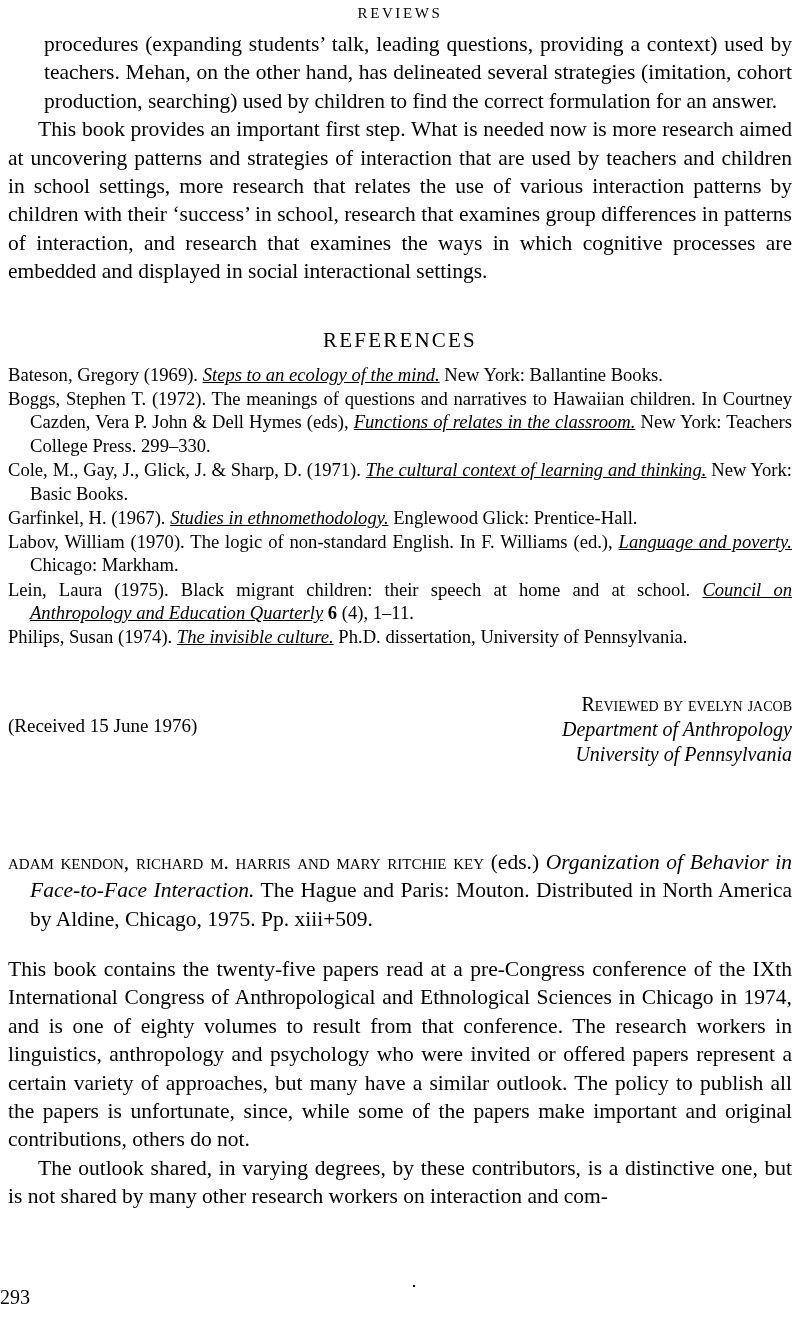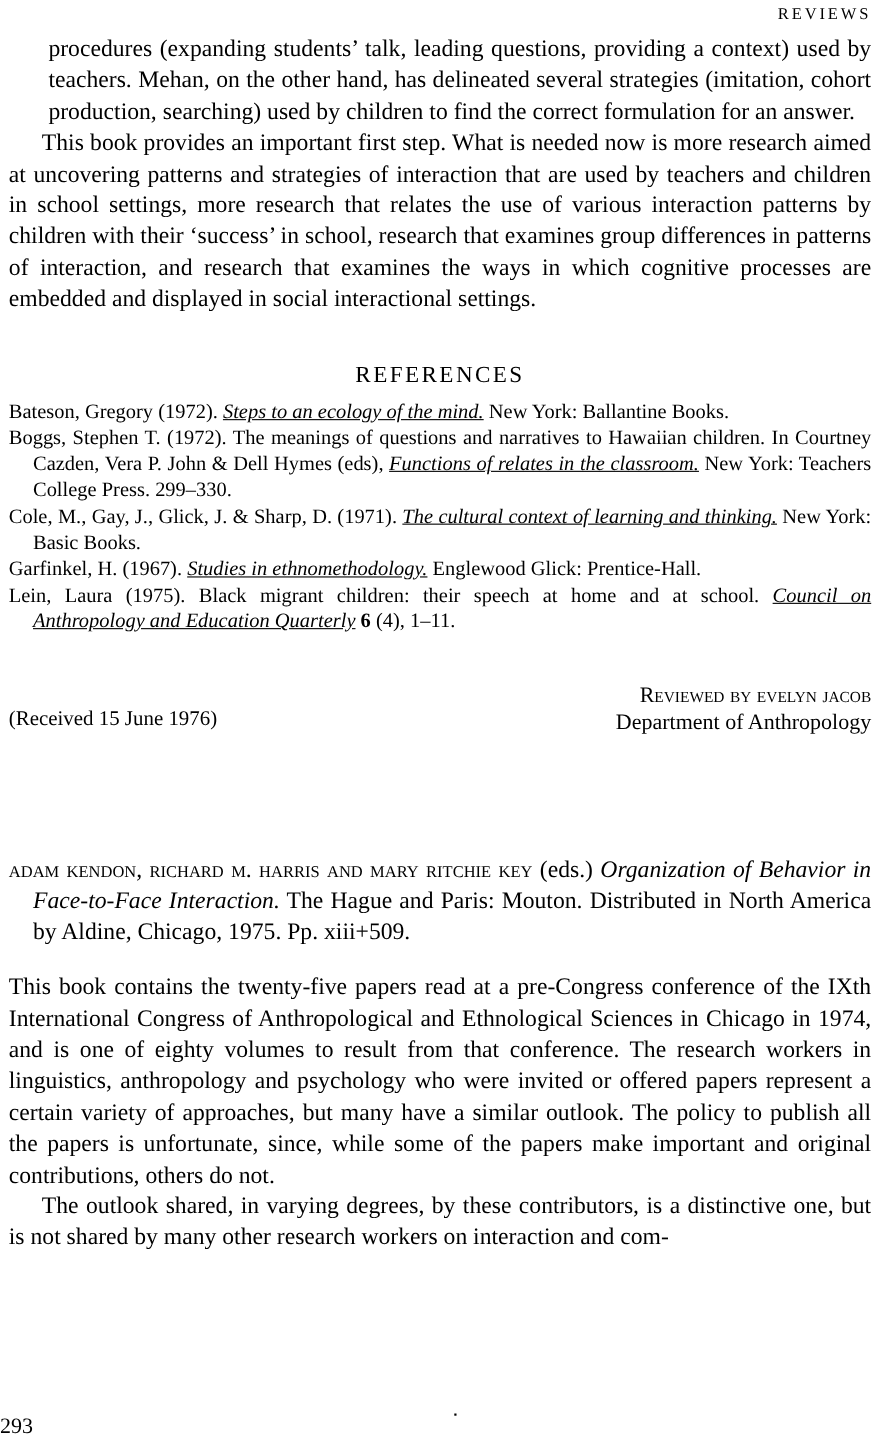--- a/index.html
+++ b/index.html
@@ -18,21 +18,21 @@
   .page {
     position: relative;
     width: 800px;
     height: 1321px;
     box-sizing: border-box;
     padding: 0 8px;
   }
 
   
   .running-head {
-    text-align: right;
+    text-align: center;
     font-size: 15px;
     letter-spacing: 2.6px;
     font-variant: small-caps;
     text-transform: uppercase;
     margin: 4px 0 0 0;
     line-height: 18px;
     font-weight: 400;
   }
 
   
@@ -85,21 +85,21 @@
     top: 16px;
     text-align: right;
     font-size: 20px;
     line-height: 25px;
   }
   .reviewer-line-1 { font-variant: small-caps; }
   .reviewer-line-1 .sc {
     font-variant: small-caps;
     text-transform: lowercase;
   }
-  .reviewer-affil { }
+  .reviewer-affil { font-style: italic; }
   .received {
     position: absolute;
     left: 0;
     top: 37px;
     font-size: 19px;
     line-height: 26px;
   }
 
   
   .book-header {
@@ -145,32 +145,35 @@
   <div class="running-head">REVIEWS</div>
 
   <p class="body-text first">procedures (expanding students’ talk, leading questions, providing a context) used by teachers. Mehan, on the other hand, has delineated several strategies (imitation, cohort production, searching) used by children to find the correct formulation for an answer.</p>
 
   <p class="body-text indent">This book provides an important first step. What is needed now is more research aimed at uncovering patterns and strategies of interaction that are used by teachers and children in school settings, more research that relates the use of various interaction patterns by children with their ‘success’ in school, research that examines group differences in patterns of interaction, and research that examines the ways in which cognitive processes are embedded and displayed in social interactional settings.</p>
 
   <div class="section-heading">REFERENCES</div>
 
   <div class="references">
     <div id="ref-container">
-        <div class="reference"><span>Bateson, Gregory (1972). </span><i>Steps to an ecology of the mind.</i><span> New York: Ballantine Books.</span></div>
+        <div class="reference"><span>Bateson, Gregory (1969). </span><i>Steps to an ecology of the mind.</i><span> New York: Ballantine Books.</span></div>
         <div class="reference"><span>Boggs, Stephen T. (1972). The meanings of questions and narratives to Hawaiian children. In Courtney Cazden, Vera P. John &amp; Dell Hymes (eds), </span><i>Functions of relates in the classroom.</i><span> New York: Teachers College Press. 299–330.</span></div>
         <div class="reference"><span>Cole, M., Gay, J., Glick, J. &amp; Sharp, D. (1971). </span><i>The cultural context of learning and thinking.</i><span> New York: Basic Books.</span></div>
         <div class="reference"><span>Garfinkel, H. (1967). </span><i>Studies in ethnomethodology.</i><span> Englewood Glick: Prentice-Hall.</span></div>
+        <div class="reference"><span>Labov, William (1970). The logic of non-standard English. In F. Williams (ed.), </span><i>Language and poverty.</i><span> Chicago: Markham.</span></div>
         <div class="reference"><span>Lein, Laura (1975). Black migrant children: their speech at home and at school. </span><i>Council on Anthropology and Education Quarterly</i><span> </span><b>6</b><span> (4), 1–11.</span></div>
+        <div class="reference"><span>Philips, Susan (1974). </span><i>The invisible culture.</i><span> Ph.D. dissertation, University of Pennsylvania.</span></div>
       </div>
   </div>
 
   <div class="colophon">
     <div class="reviewer-block">
       <div class="reviewer-line-1"><span>Reviewed by </span><span class="sc">Evelyn Jacob</span></div>
       <div class="reviewer-affil">Department of Anthropology</div>
+      <div class="reviewer-affil">University of Pennsylvania</div>
     </div>
     <div class="received">(Received 15 June 1976)</div>
   </div>
 
   <div class="book-header">
     <span id="book-header-container"><span class="sc">Adam Kendon, Richard M. Harris and Mary Ritchie Key</span><span> (eds.) </span><i>Organization of Behavior in Face-to-Face Interaction.</i><span> The Hague and Paris: Mouton. Distributed in North America by Aldine, Chicago, 1975. Pp. xiii+509.</span></span>
   </div>
 
   <p class="body-text after-header">This book contains the twenty-five papers read at a pre-Congress conference of the IXth International Congress of Anthropological and Ethnological Sciences in Chicago in 1974, and is one of eighty volumes to result from that conference. The research workers in linguistics, anthropology and psychology who were invited or offered papers represent a certain variety of approaches, but many have a similar outlook. The policy to publish all the papers is unfortunate, since, while some of the papers make important and original contributions, others do not.</p>
 

